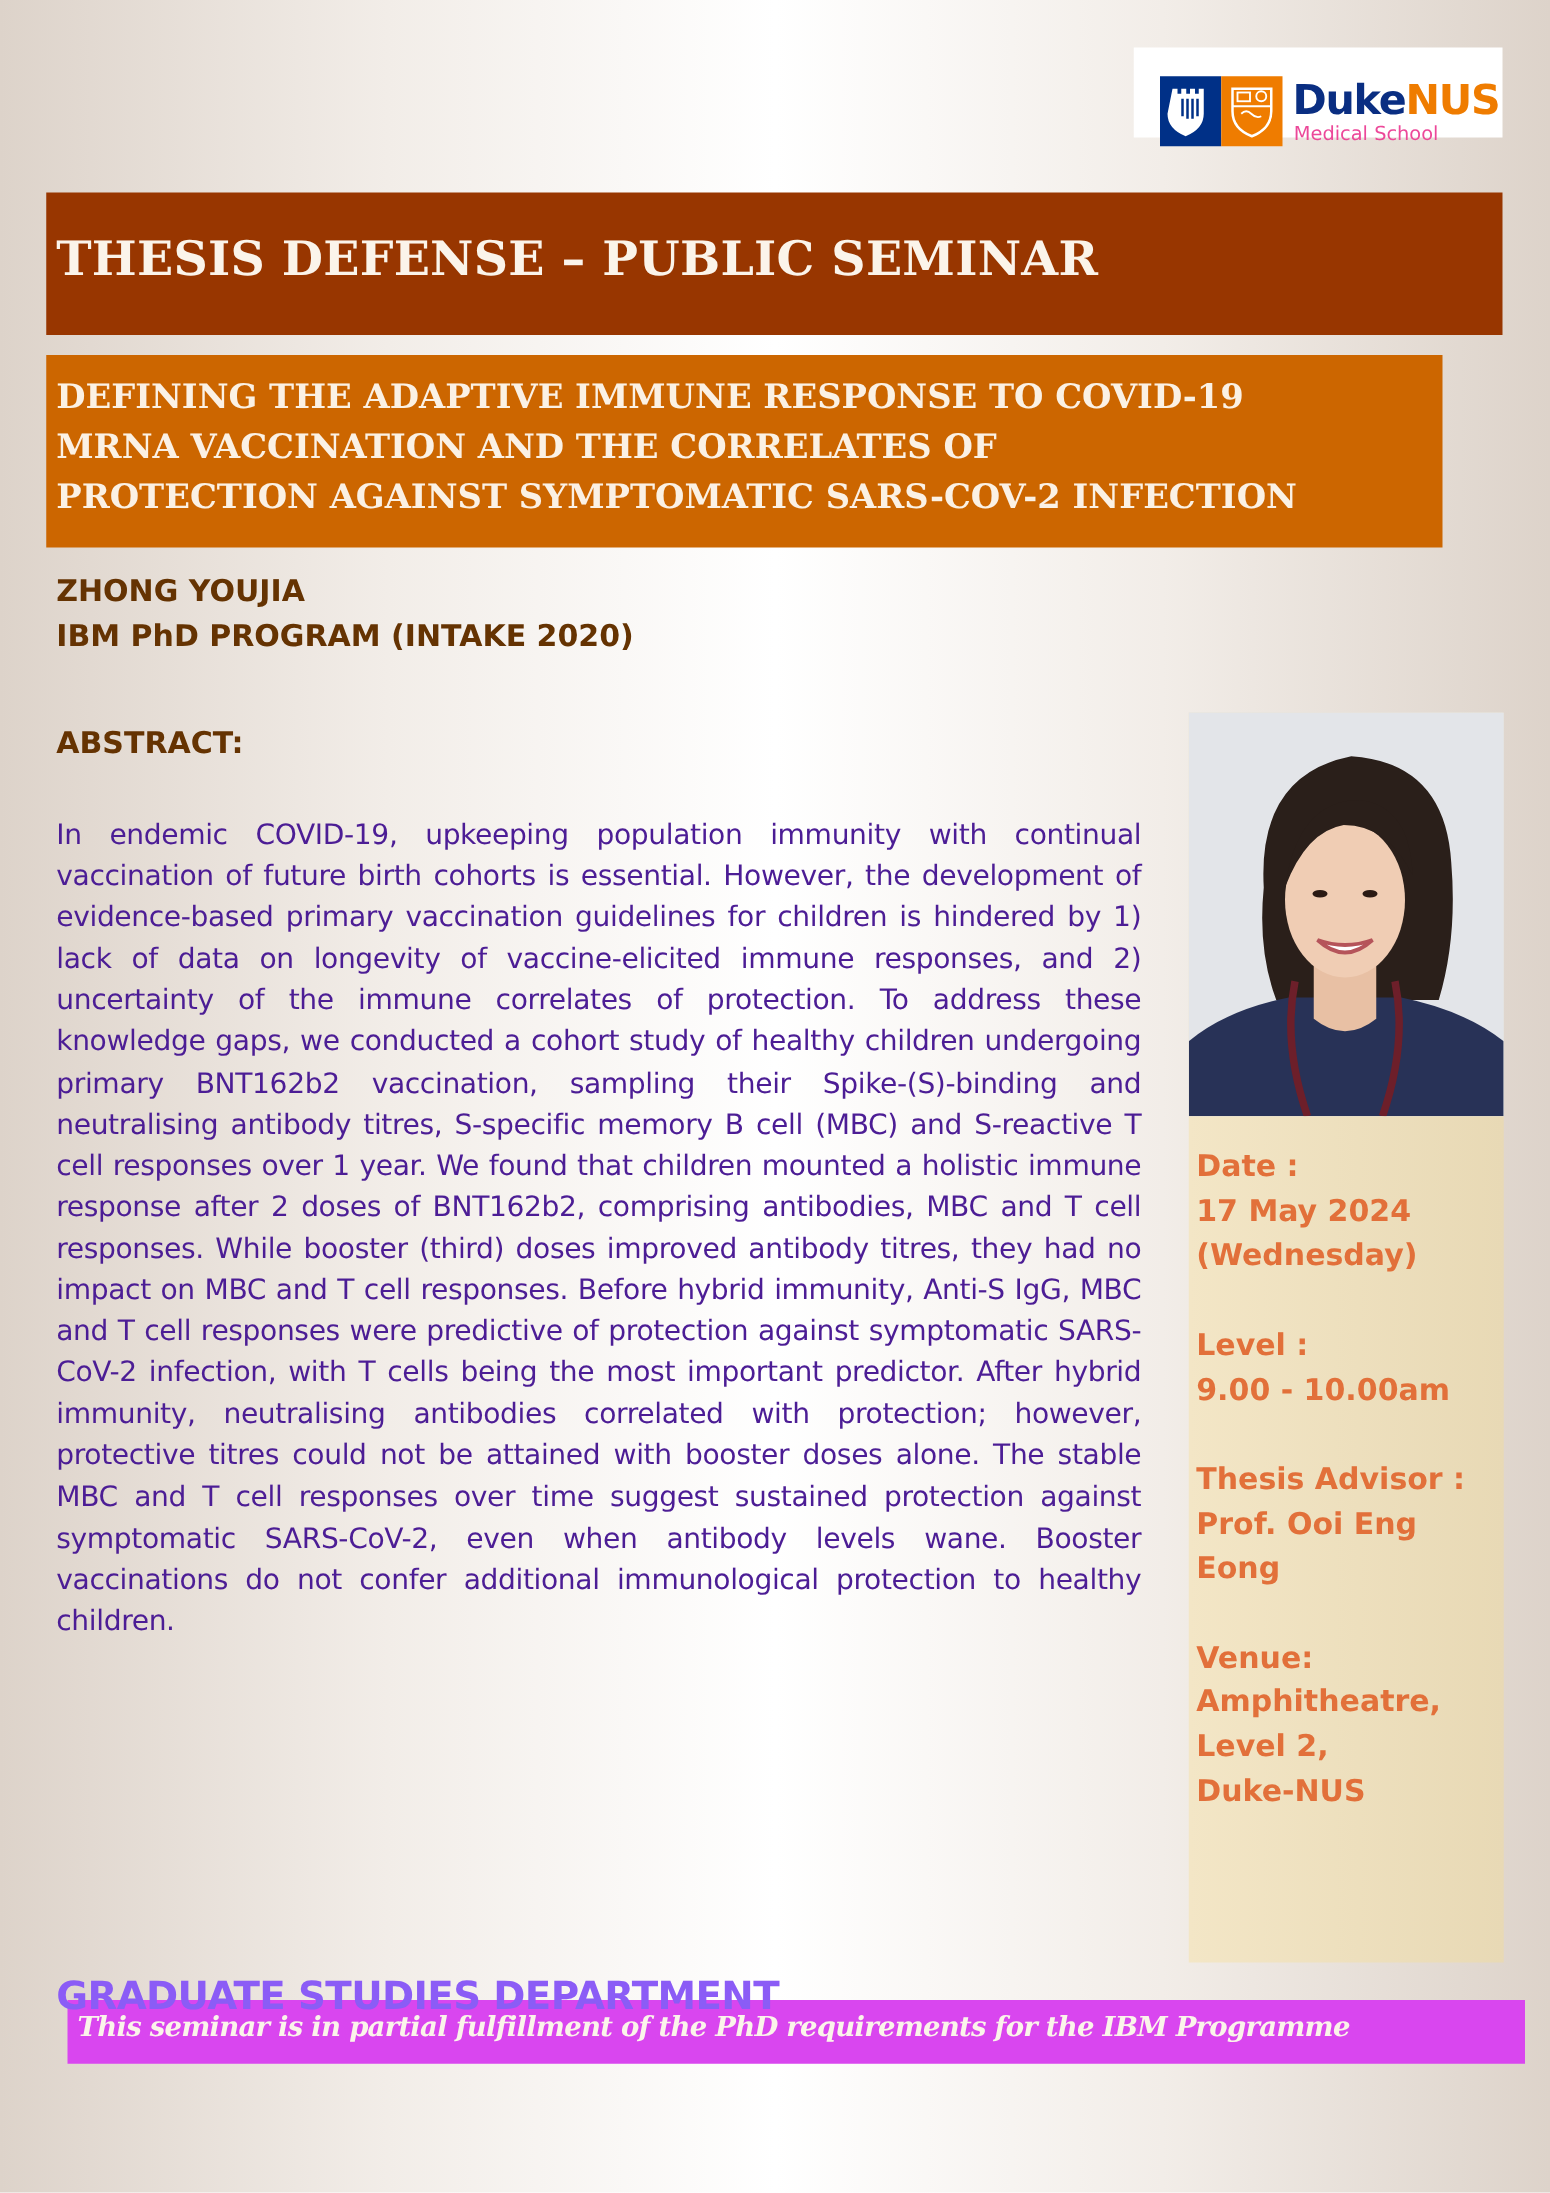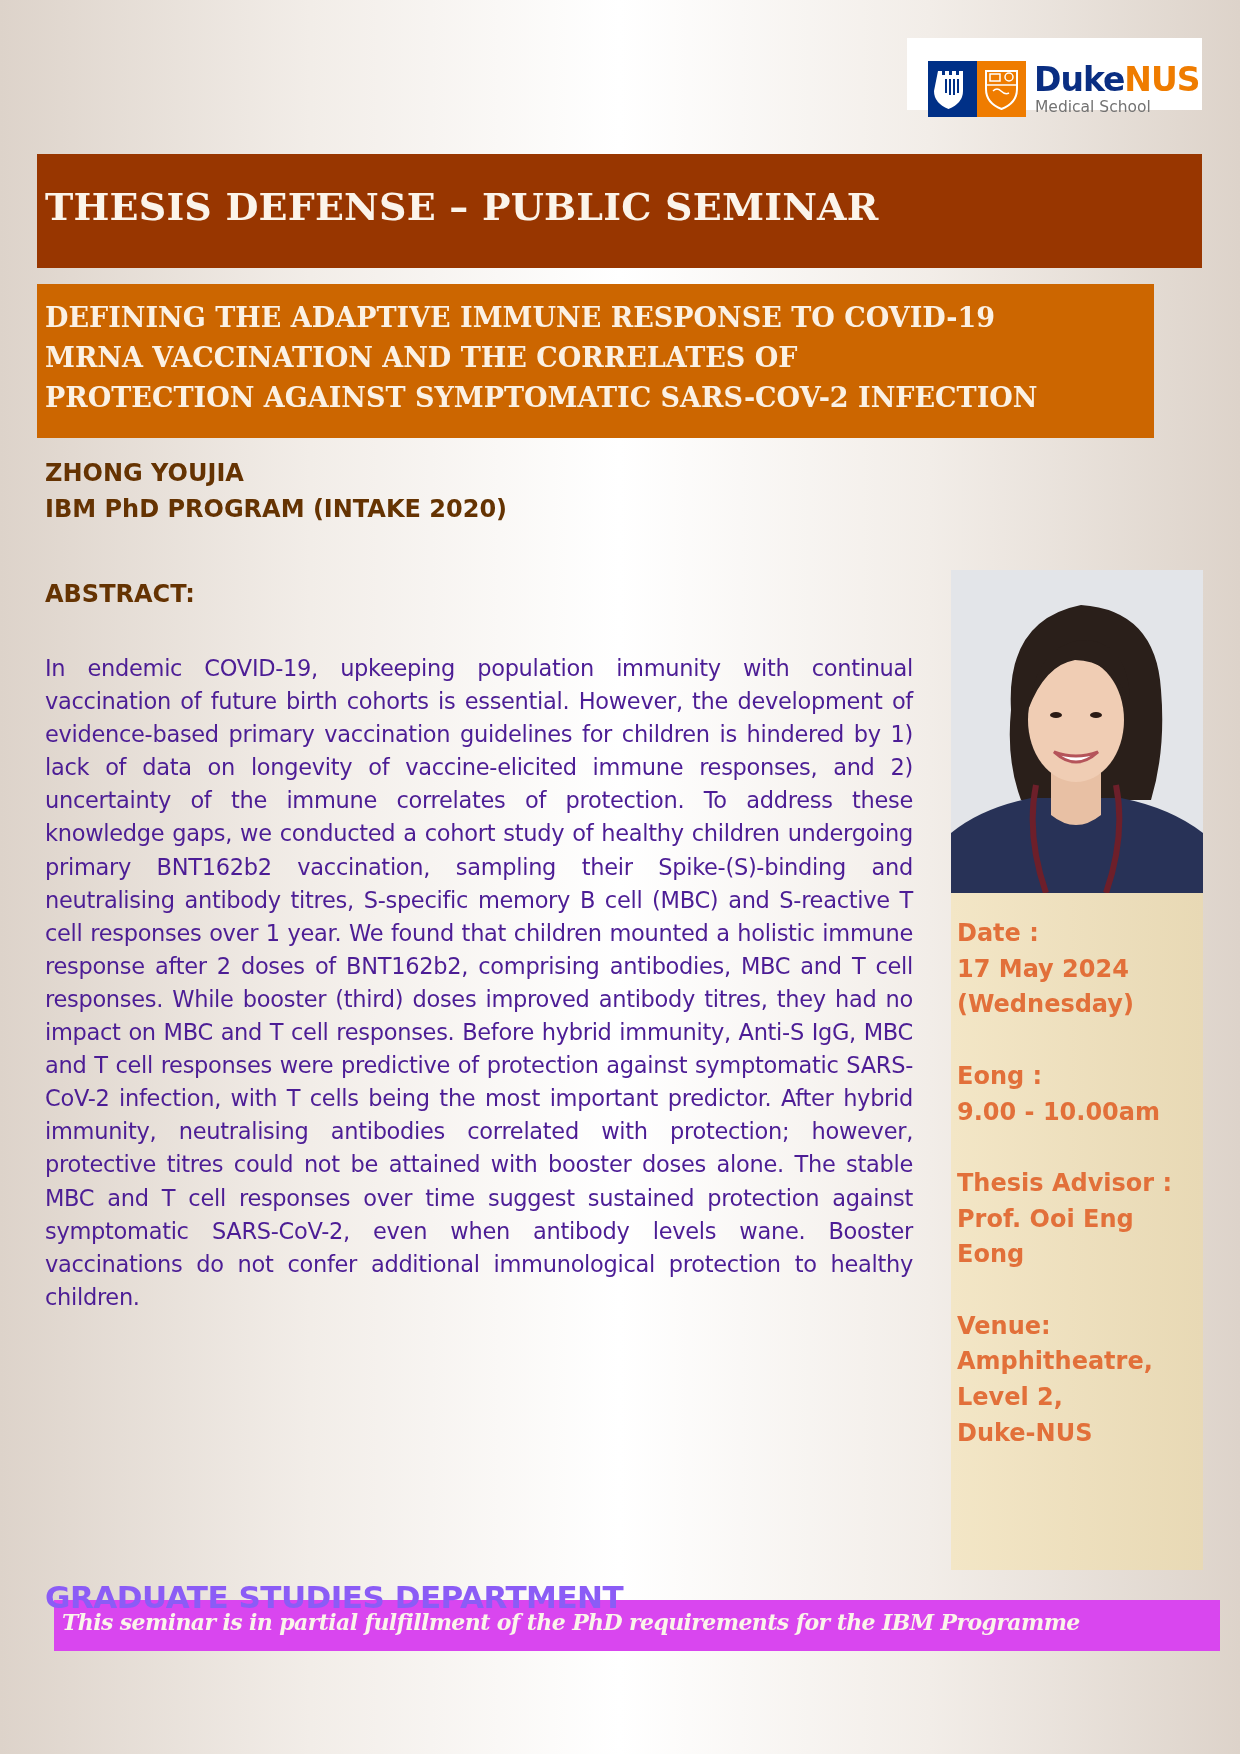--- a/index.html
+++ b/index.html
@@ -11,21 +11,21 @@
   .abs { position: absolute; }
 
   
   .logo-box { left: 907px; top: 38px; width: 295px; height: 72px; background: #ffffff; }
   .logo-duke { left: 21px; top: 23px; width: 49px; height: 56px; background: #003087; }
   .logo-nus { left: 70px; top: 23px; width: 49px; height: 56px; background: #ef7c00; }
   .logo-duke svg, .logo-nus svg { position: absolute; left: 0; top: 0; }
   .logo-word { left: 127px; top: 24px; font-family: "DejaVu Sans", sans-serif; font-weight: bold; font-size: 33px; letter-spacing: -1px; line-height: 36px; white-space: nowrap; }
   .logo-word .duke { color: #0a2e82; }
   .logo-word .nus { color: #ef7c00; }
-  .logo-sub { left: 128px; top: 60px; font-family: "DejaVu Sans", sans-serif; font-size: 15.5px; color: #737373; white-space: nowrap; }
+  .logo-sub { left: 128px; top: 60px; font-family: "DejaVu Sans", sans-serif; font-size: 15.5px; color: #ec4899; white-space: nowrap; }
 
   
   .header-bar { left: 37px; top: 154px; width: 1165px; height: 114px; background: #983600; }
   .header-title { left: 8px; top: 30px; color: #fbf4ea; font-family: "DejaVu Serif", serif; font-weight: bold; font-size: 38px; letter-spacing: 0.2px; white-space: nowrap; }
 
   .title-bar { left: 37px; top: 284px; width: 1117px; height: 154px; background: #cc6600; }
   .title-lines { left: 8px; top: 14px; color: #fbf1e4; font-family: "DejaVu Serif", serif; font-weight: bold; font-size: 27px; line-height: 40px; white-space: nowrap; }
   .title-lines div { display: block; }
 
   .author { left: 45px; top: 455px; color: #653302; font-family: "DejaVu Sans", sans-serif; font-weight: bold; font-size: 24px; line-height: 36px; }
@@ -109,21 +109,21 @@
       <path d="M103 182 q22 20 44 0 q-22 8 -44 0z" fill="#ffffff" stroke="#b5545a" stroke-width="3"></path>
 
       <path d="M85 215 q-10 50 10 108 M165 215 q10 50 -10 108" stroke="#6d1f2a" stroke-width="6" fill="none"></path>
     </svg>
   </div>
   <div class="abs info">
     <div>Date :</div>
     <div>17 May 2024</div>
     <div>(Wednesday)</div>
     <div class="gap"></div>
-    <div>Eong :</div>
+    <div>Level :</div>
     <div>9.00 - 10.00am</div>
     <div class="gap"></div>
     <div>Thesis Advisor :</div>
     <div>Prof. Ooi Eng</div>
     <div>Eong</div>
     <div class="gap"></div>
     <div>Venue:</div>
     <div>Amphitheatre,</div>
     <div>Level 2,</div>
     <div>Duke-NUS</div>

